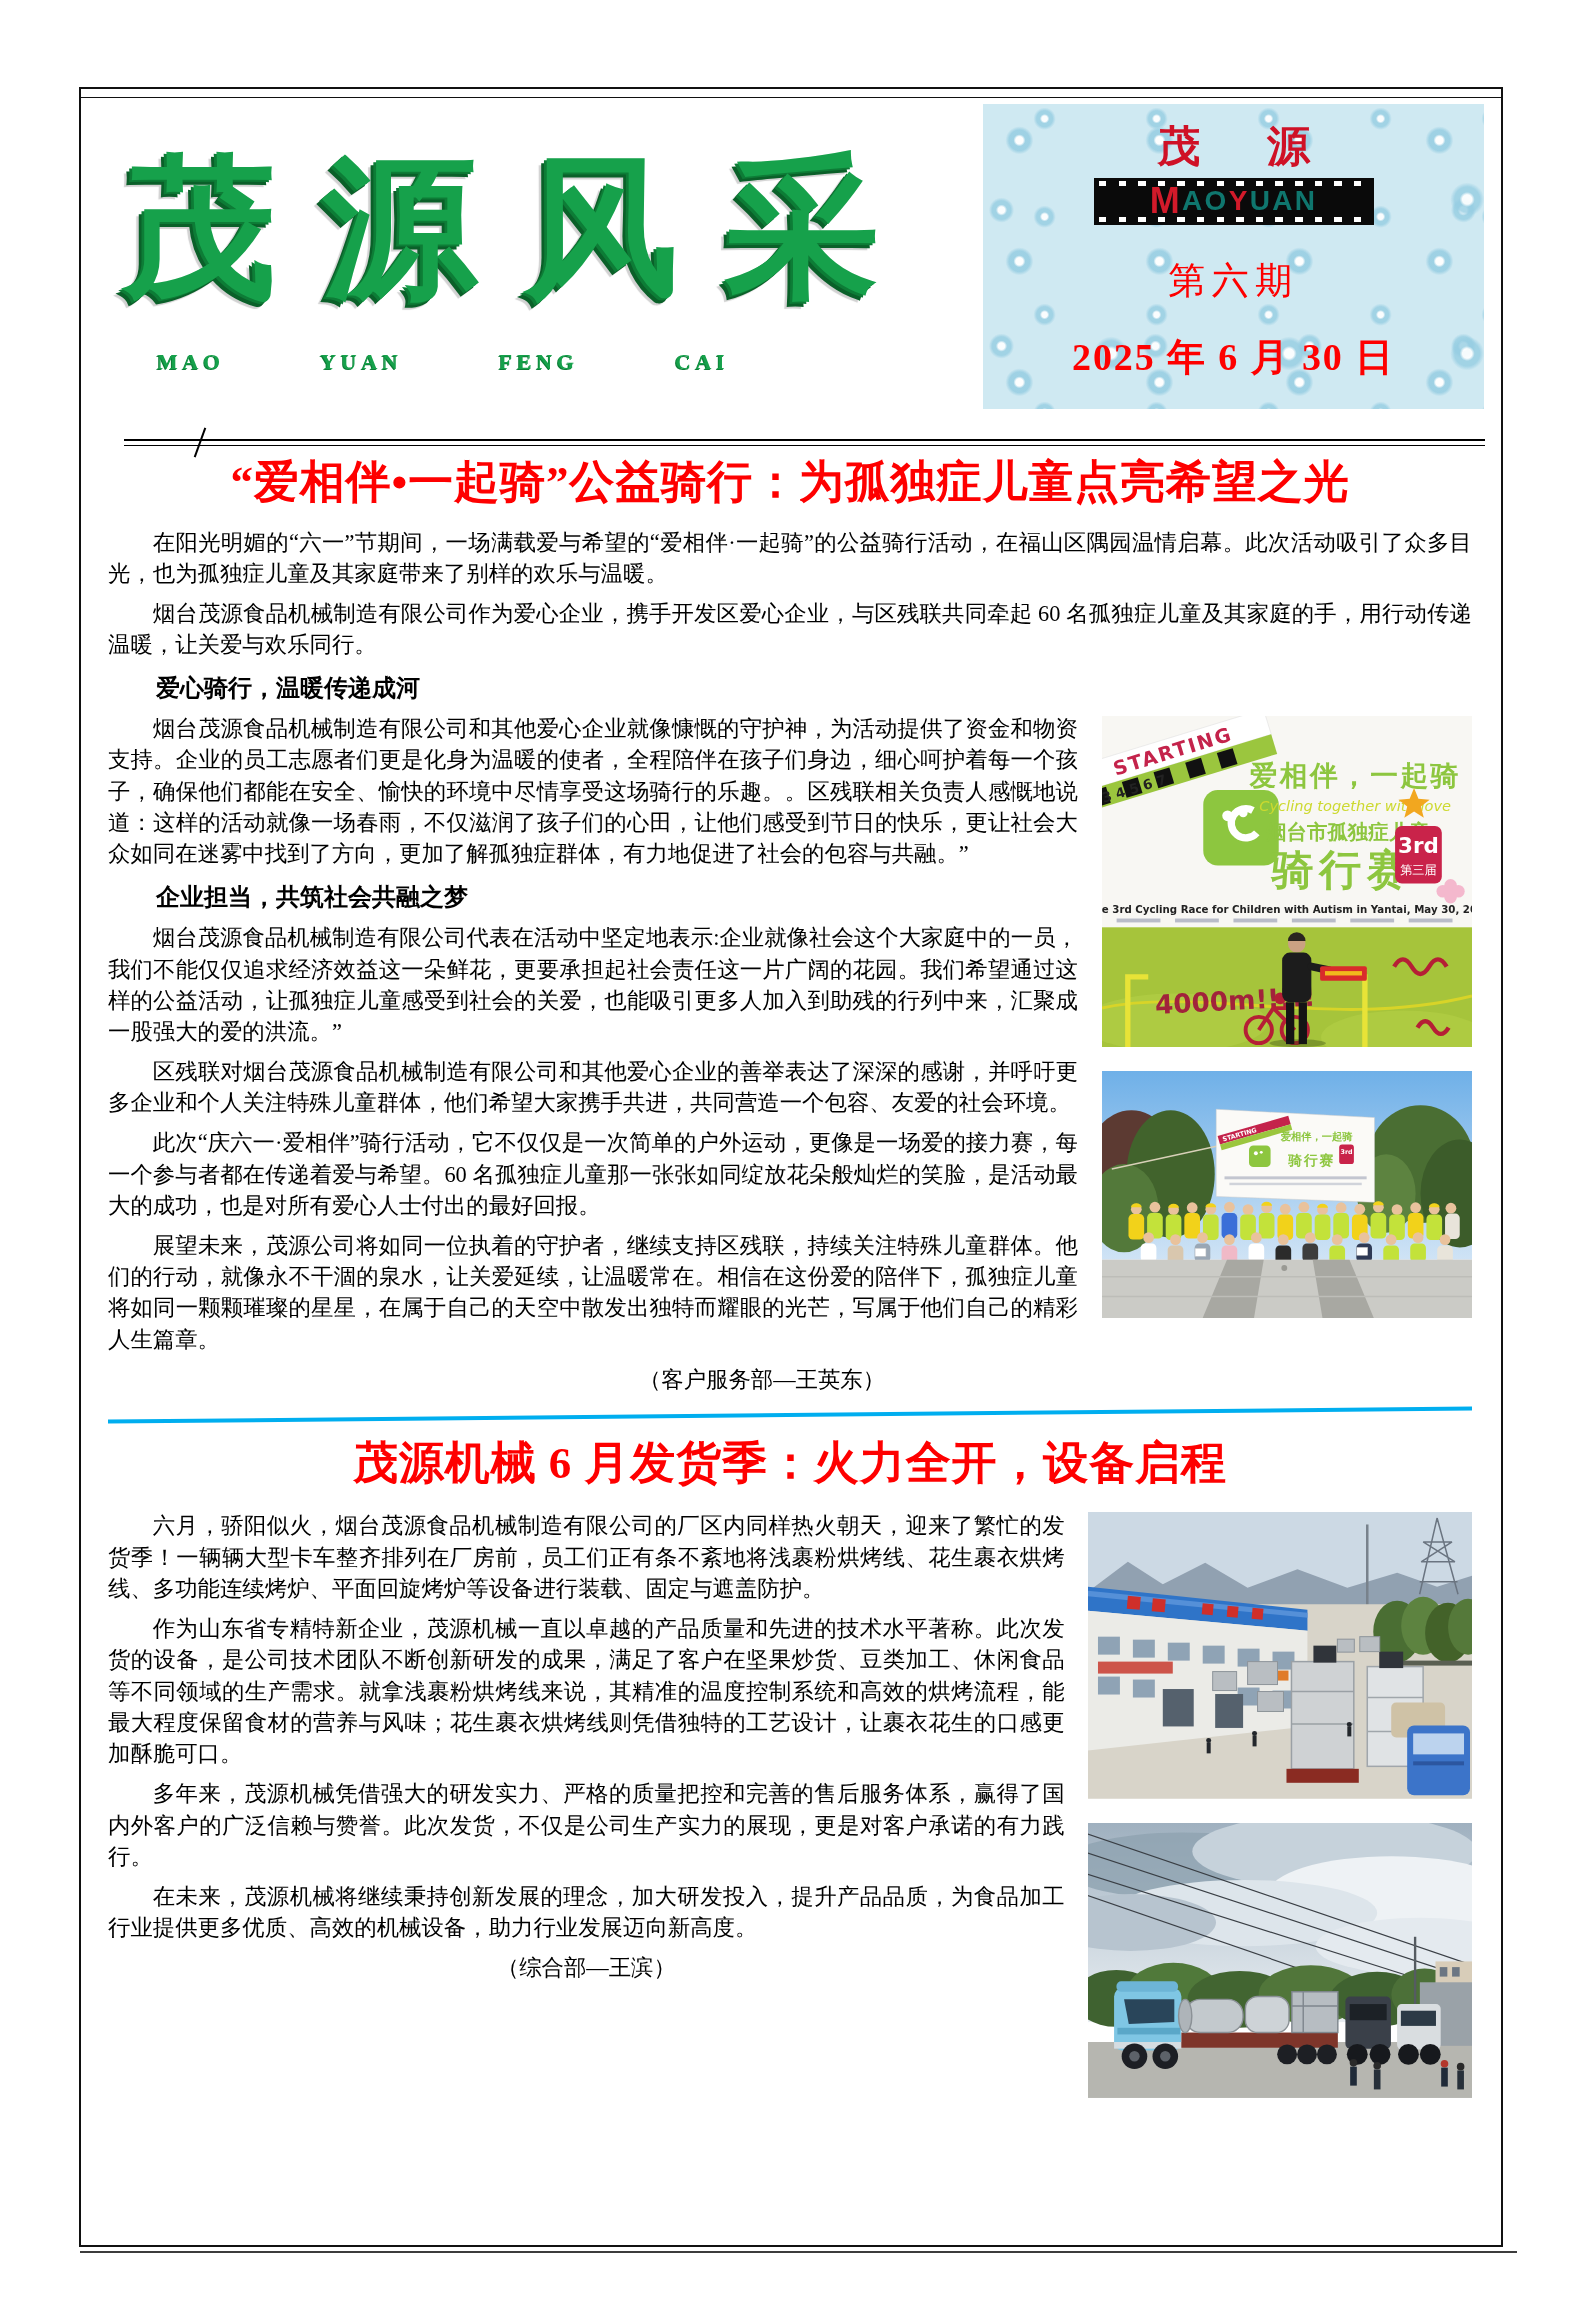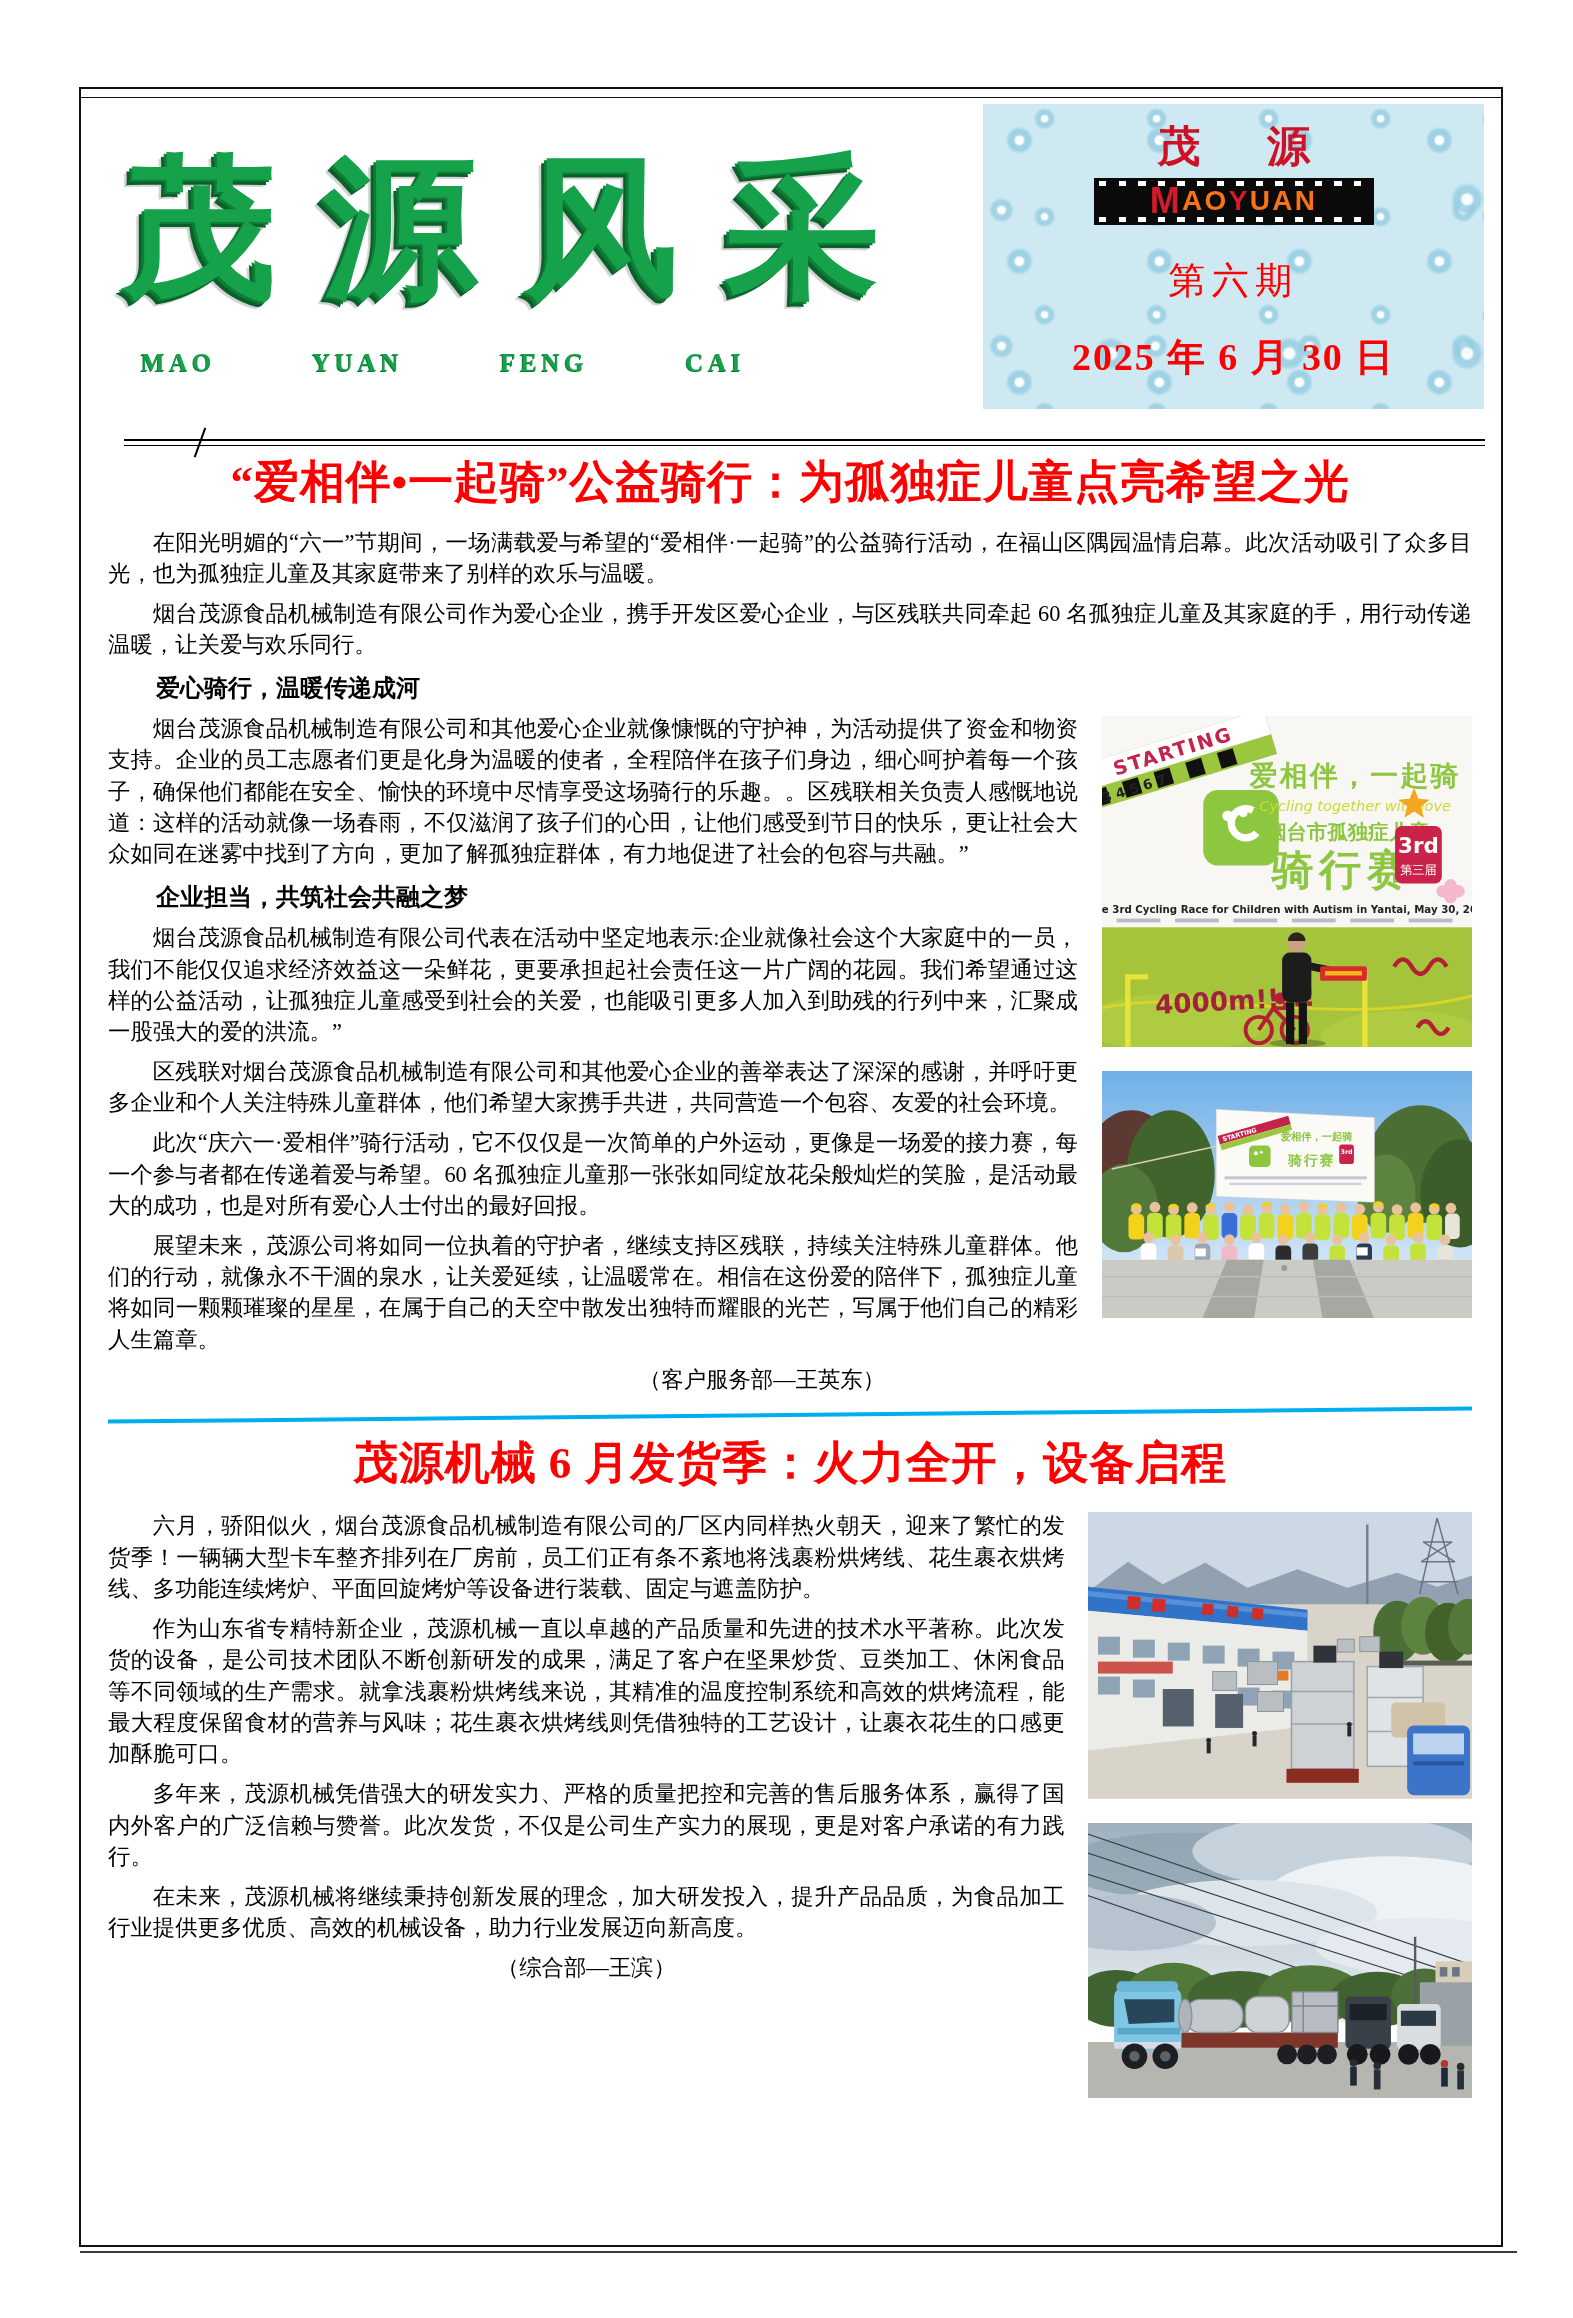--- a/index.html
+++ b/index.html
@@ -6,40 +6,40 @@
   .page{position:relative;width:1573px;height:2319px;background:#ffffff;overflow:hidden;
         font-family:"Liberation Serif","DejaVu Serif",serif;color:#000;}
   
   .frame{position:absolute;left:79px;top:87px;width:1420px;height:2156px;border:2.3px solid #111;}
   .frame::before{content:"";position:absolute;left:-2.3px;right:-2.3px;top:7.5px;border-top:1.9px solid #111;}
   .frame::after{content:"";position:absolute;left:-1.4px;right:-16px;bottom:-8.4px;border-top:2.8px solid #3c3c3c;}
   
   .m-title{position:absolute;left:41px;top:20.6px;font-size:154px;line-height:1.55;font-weight:bold;
            color:#16a14b;letter-spacing:47px;white-space:nowrap;
            text-shadow:-2.8px 2.3px 0 #0d7c36,-5.6px 4.7px 0 #0a6029,-8px 7px 0.9px rgba(0,0,0,.18);}
-  .m-en{position:absolute;left:60px;top:260px;font-size:25px;font-weight:bold;color:#16a14b;
+  .m-en{position:absolute;left:76px;top:260px;font-size:22px;font-weight:bold;color:#16a14b;
         word-spacing:86px;letter-spacing:4.7px;white-space:nowrap;text-shadow:-0.9px 0.9px 0 #0d7c36;}
   .issue-box{position:absolute;left:902px;top:15px;width:501px;height:305px;text-align:center;
      background-color:#cfe9f2;
      background-image:
        radial-gradient(circle at 26% 30%, rgba(255,255,255,.95) 0 3.7px, rgba(150,205,226,.85) 6px 10.3px, rgba(207,233,242,0) 14px),
        radial-gradient(circle at 72% 62%, rgba(255,255,255,.9) 0 4.7px, rgba(150,205,226,.8) 7.5px 12.6px, rgba(207,233,242,0) 17px),
        radial-gradient(circle at 55% 15%, rgba(255,255,255,.9) 0 2.8px, rgba(150,205,226,.8) 4.7px 8px, rgba(207,233,242,0) 11.2px),
        radial-gradient(circle at 12% 78%, rgba(255,255,255,.9) 0 3.3px, rgba(150,205,226,.8) 5.6px 9.3px, rgba(207,233,242,0) 12.6px);
      background-size:140px 121px, 178px 154px, 112px 98px, 154px 136px;}
   .ib-cn{padding-top:18px;font-size:43px;font-weight:bold;color:#cf1126;letter-spacing:28px;text-indent:28px;line-height:1.15;}
   .filmstrip{margin:6.5px auto 0;width:280px;height:47px;background:#0a0a0a;position:relative;
              display:flex;align-items:center;justify-content:center;}
   .filmstrip::before,.filmstrip::after{content:"";position:absolute;left:5.6px;right:5.6px;height:5.1px;
              background:repeating-linear-gradient(90deg,#ffffff 0 7.5px, rgba(0,0,0,0) 7.5px 19.6px);}
   .filmstrip::before{top:3.3px;} .filmstrip::after{bottom:3.3px;}
   .fs-l{font-family:"Liberation Sans","DejaVu Sans",sans-serif;font-weight:bold;font-size:28px;
         letter-spacing:2.3px;line-height:1;}
   .fs-m{font-size:36px;}
-  .fs-red{color:#d21a2a;} .fs-wh{color:#f97316;}
+  .fs-red{color:#d21a2a;} .fs-wh{color:#0f766e;}
   .ib-issue{margin-top:31px;font-size:37px;color:#fe0000;font-weight:normal;letter-spacing:6.5px;}
   .ib-date{margin-top:26px;font-size:38px;color:#fe0000;font-weight:bold;letter-spacing:1.9px;}
   .rule{position:absolute;left:43px;top:350px;width:1361px;height:4.2px;
         border-top:2.3px solid #000;border-bottom:1.9px solid #000;}
   .slash{position:absolute;left:118px;top:338px;width:1.9px;height:31px;background:#000;transform:rotate(20deg);}
   
   .content{position:absolute;left:27px;top:361px;width:1364px;height:1790px;overflow:hidden;font-size:22.4px;}
   .a-title{font-size:45px;color:#fe0000;text-align:center;font-weight:bold;margin:4.7px 0 18px;
            letter-spacing:0.9px;line-height:1.2;}
   .a-title.t2{margin:18.7px 0 20.6px;}

